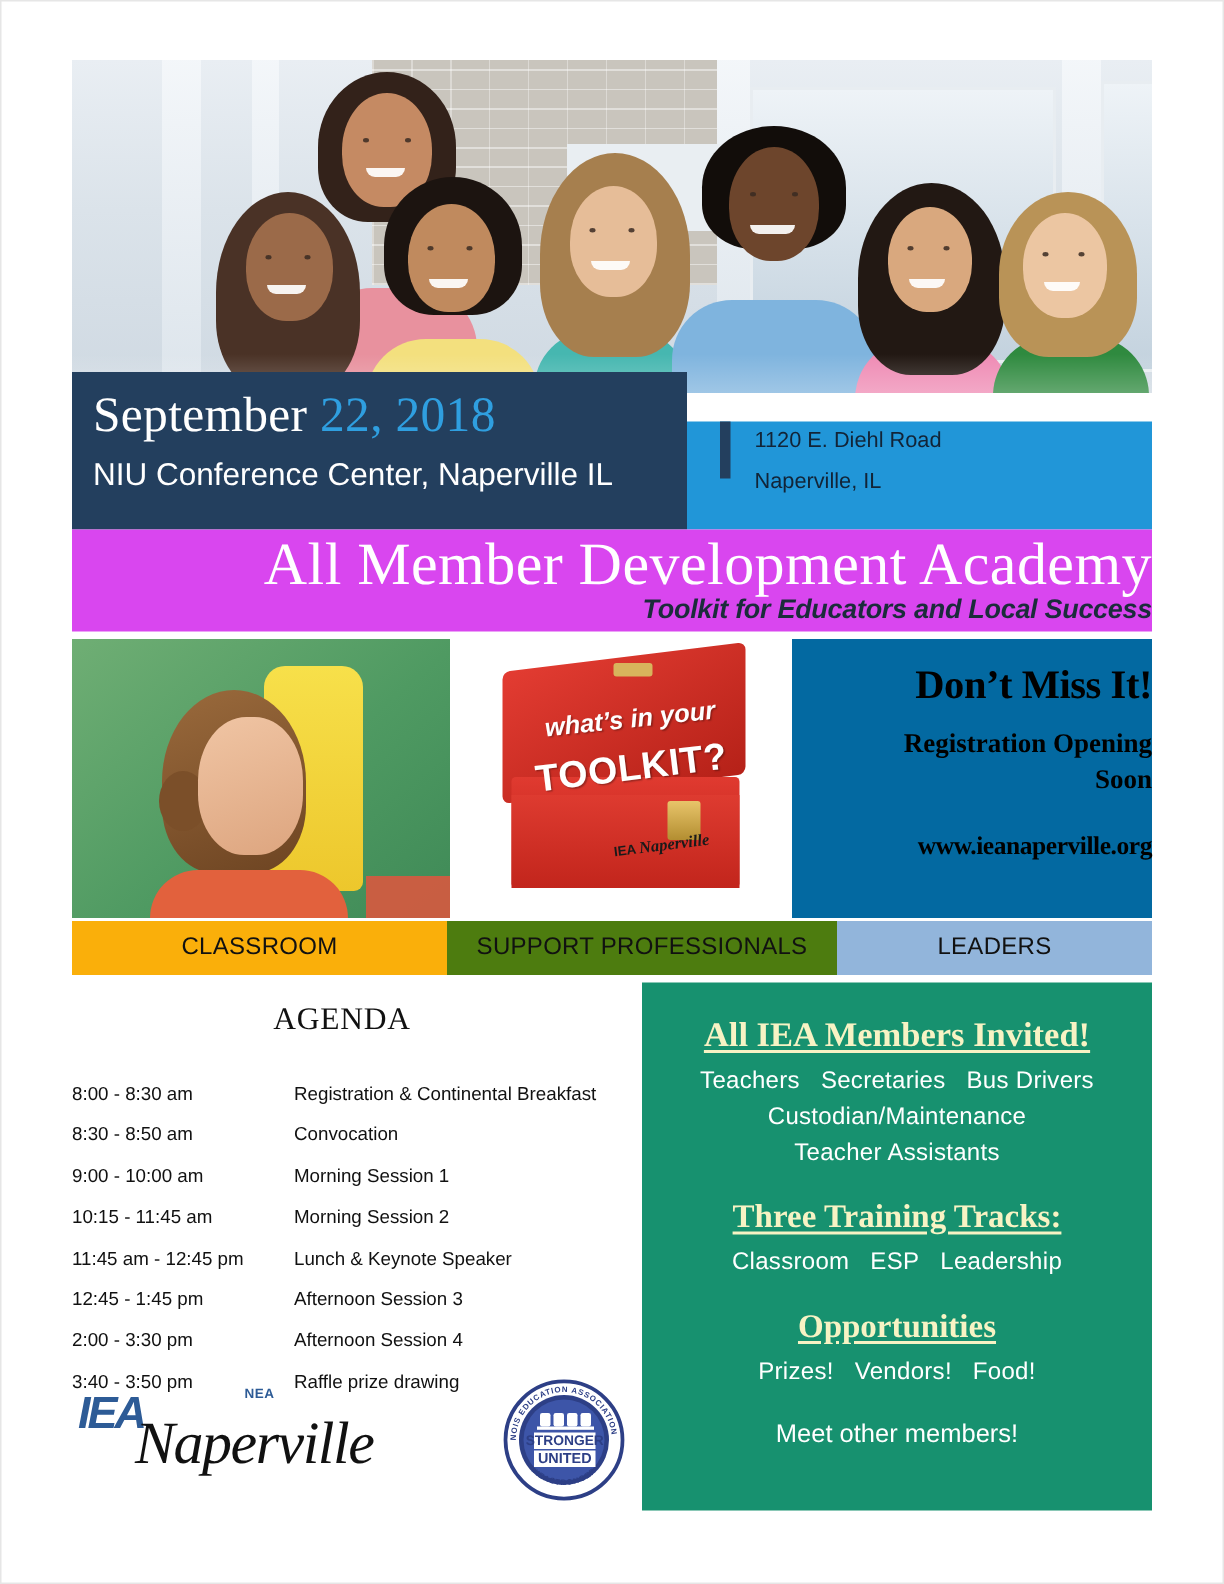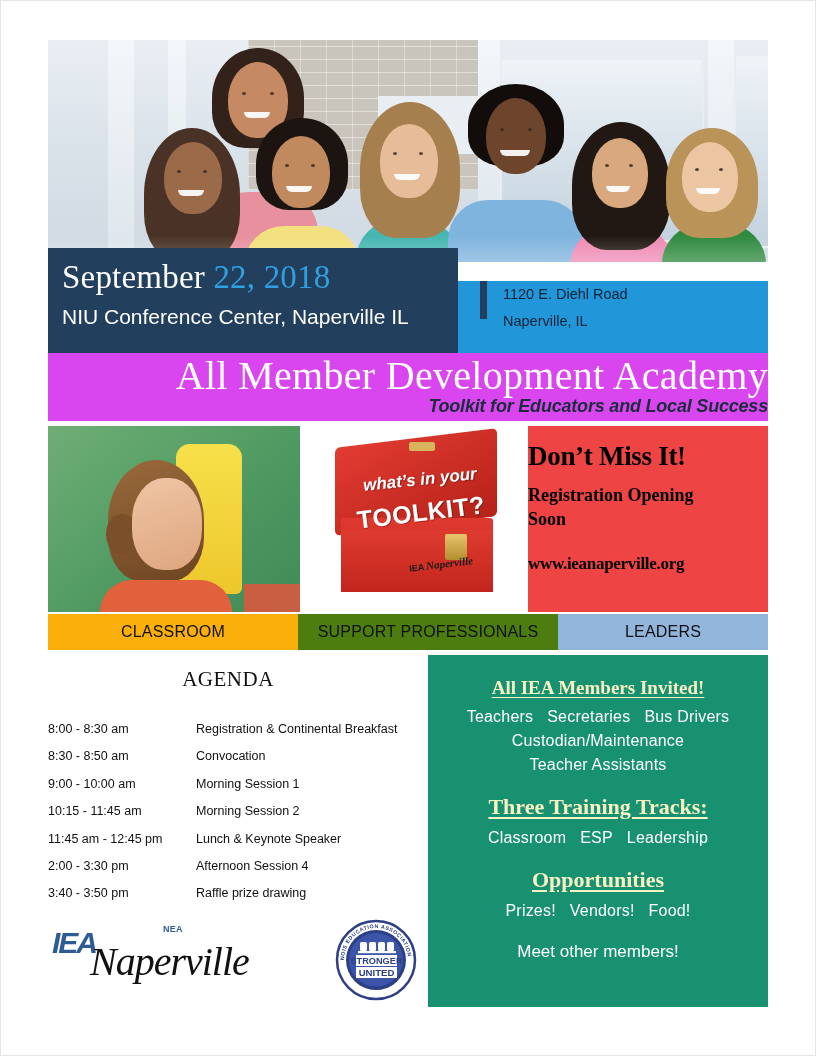--- a/index.html
+++ b/index.html
@@ -299,23 +299,23 @@
     font-family: "Liberation Serif", serif;
     font-style: italic;
     font-size: 11px;
     margin-left: 2px;
   }
 
   .miss-panel {
     position: absolute;
     left: 528px; top: 426px;
     width: 240px; height: 186px;
-    background: #ef4444;
+    background: #0369a1;
     box-sizing: border-box;
-    text-align: left;
+    text-align: right;
     padding-top: 15px;
   }
   .miss-title {
     font-family: "Liberation Serif", serif;
     font-weight: bold;
     font-size: 27px;
     color: #000000;
     letter-spacing: -.3px;
   }
   .miss-sub {
@@ -396,21 +396,21 @@
     text-align: center;
     padding-top: 22px;
   }
   .gp-head {
     font-family: "Liberation Serif", serif;
     font-weight: bold;
     color: #f7f3c4;
     text-decoration: underline;
     text-underline-offset: 3px;
   }
-  .gp-h1 { font-size: 19px; }
+  .gp-h1 { font-size: 23px; }
   .gp-h2 { font-size: 22px; margin-top: 20px; }
   .gp-h3 { font-size: 22px; margin-top: 20px; }
   .gp-row {
     color: #ffffff;
     font-size: 16px;
     margin-top: 9px;
     letter-spacing: .2px;
   }
   .gp-row.tight { margin-top: 6px; }
   .gp-row.spaced span { margin: 0 7px; }
@@ -621,20 +621,24 @@
       <div class="agenda-time">9:00 - 10:00 am</div>
       <div class="agenda-item">Morning Session 1</div>
     </div>
     <div class="agenda-row">
       <div class="agenda-time">10:15 - 11:45 am</div>
       <div class="agenda-item">Morning Session 2</div>
     </div>
     <div class="agenda-row">
       <div class="agenda-time">11:45 am - 12:45 pm</div>
       <div class="agenda-item">Lunch &amp; Keynote Speaker</div>
+    </div>
+    <div class="agenda-row">
+      <div class="agenda-time">12:45 - 1:45 pm</div>
+      <div class="agenda-item">Afternoon Session 3</div>
     </div>
     <div class="agenda-row">
       <div class="agenda-time">2:00 - 3:30 pm</div>
       <div class="agenda-item">Afternoon Session 4</div>
     </div>
     <div class="agenda-row">
       <div class="agenda-time">3:40 - 3:50 pm</div>
       <div class="agenda-item">Raffle prize drawing</div>
     </div>
   </div>

